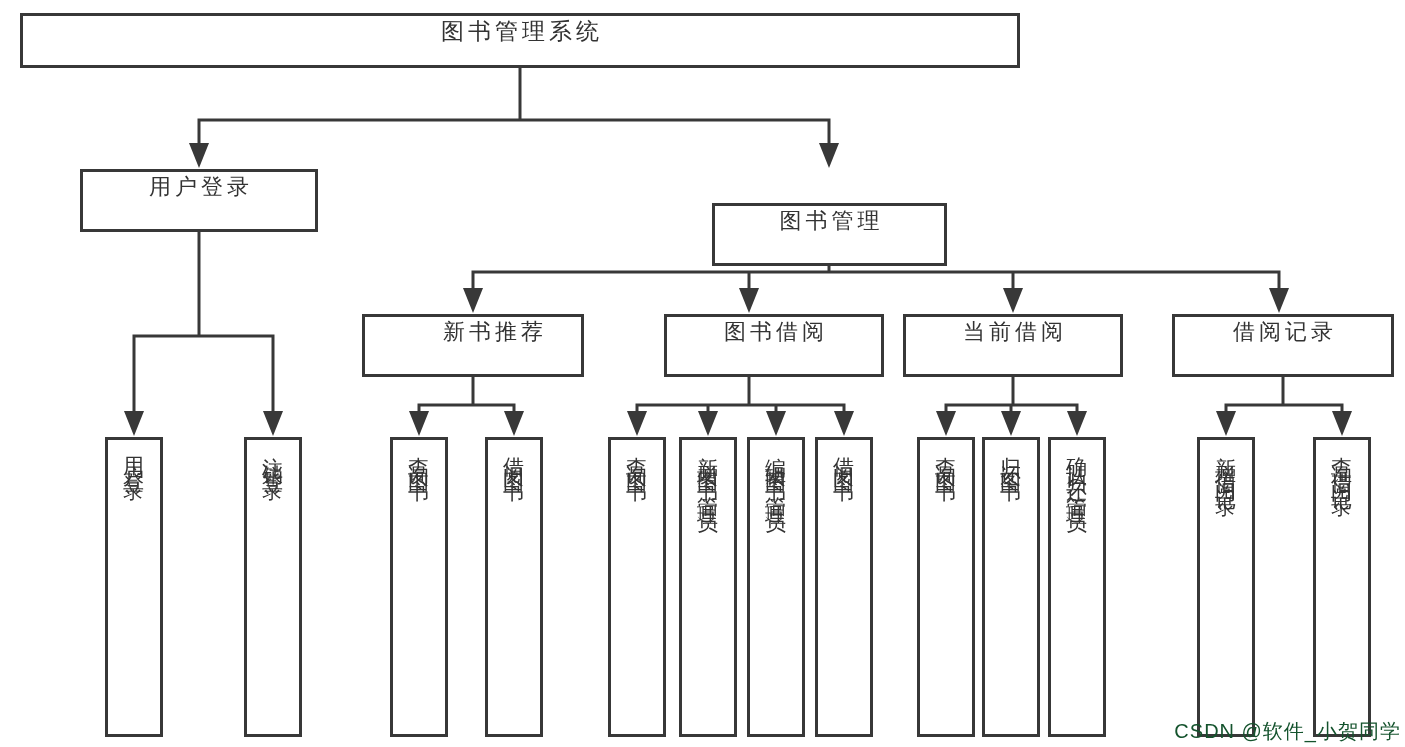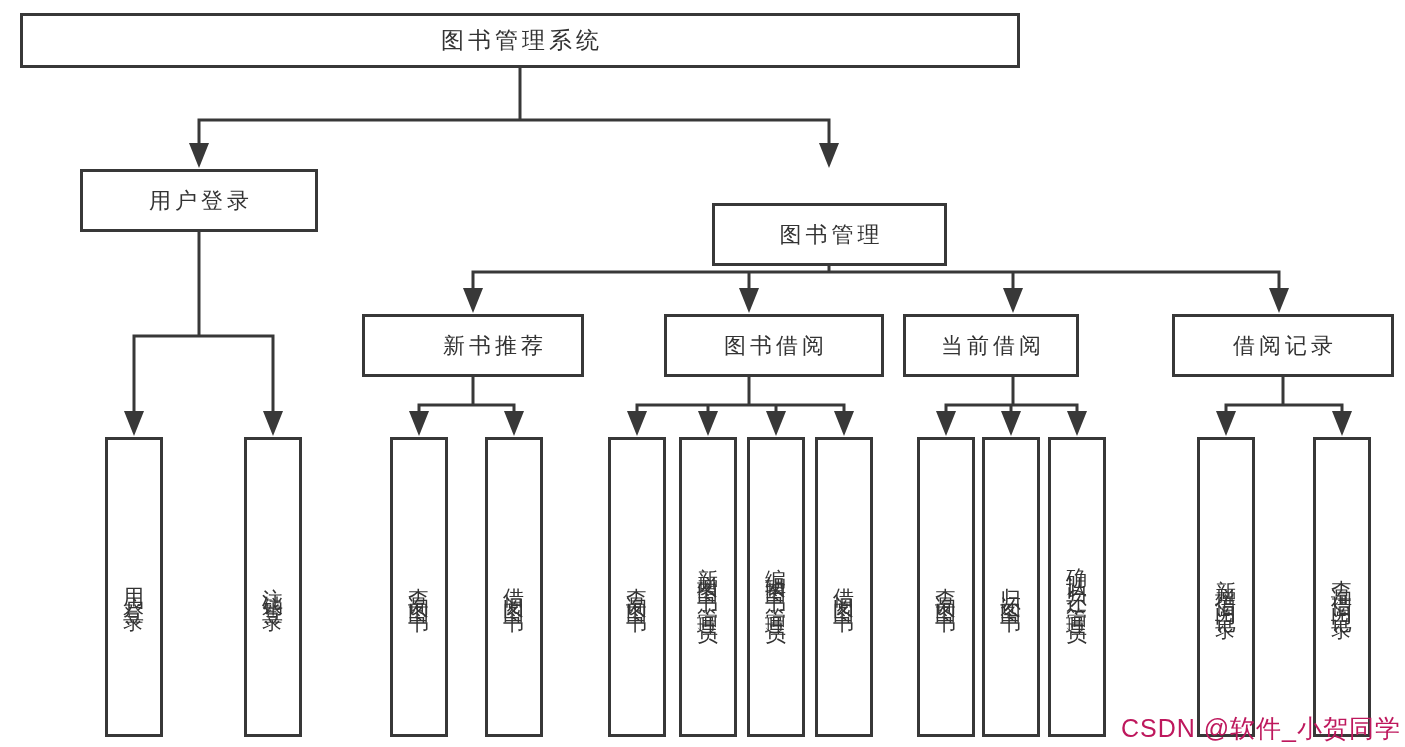--- a/index.html
+++ b/index.html
@@ -5,35 +5,35 @@
   html,body{margin:0;padding:0;background:#ffffff;}
   .canvas{
     position:relative;width:1405px;height:747px;background:#ffffff;
     font-family:"Liberation Sans","DejaVu Sans",sans-serif;color:#333333;
     overflow:hidden;
   }
   svg.wires{position:absolute;left:0;top:0;width:1405px;height:747px;}
   .box{
     position:absolute;box-sizing:border-box;
     border:3px solid #383838;background:#ffffff;
-    display:flex;align-items:center;justify-content:center;
+    display:flex;align-items:flex-start;justify-content:center;
   }
   .hlabel{font-size:22px;letter-spacing:4px;text-indent:4px;white-space:nowrap;}
   .root-box{left:20px;top:13px;width:1000px;height:55px;}
   .root-box .hlabel{font-size:23px;}
   .lvl2{top:169px;height:63px;}
   .grp{top:314px;height:63px;}
   .leaf{top:437px;width:58px;height:300px;}
   .vlabel{
     writing-mode:vertical-rl;text-orientation:mixed;
     font-size:21px;letter-spacing:8px;line-height:1;white-space:nowrap;
   }
   .watermark{
     position:absolute;right:4px;bottom:2px;
-    font-size:25px;color:#be185d;letter-spacing:1px;
+    font-size:20px;color:#14532d;letter-spacing:1px;
   }
 </style>
 </head>
 <body>
 
 <div class="canvas">
 
   <svg class="wires" viewBox="0 0 1405 747" aria-hidden="true">
     <g fill="none" stroke="#383838" stroke-width="3">
 
@@ -99,21 +99,21 @@
   <div class="box lvl2" style="left:712px;width:235px;margin-top:34px;">
     <span class="hlabel">图书管理</span>
   </div>
 
   <div class="box grp" style="left:362px;width:222px;padding-left:40px;">
     <span class="hlabel">新书推荐</span>
   </div>
   <div class="box grp" style="left:664px;width:220px;">
     <span class="hlabel">图书借阅</span>
   </div>
-  <div class="box grp" style="left:903px;width:176px;">
+  <div class="box grp" style="left:903px;width:220px;">
     <span class="hlabel">当前借阅</span>
   </div>
   <div class="box grp" style="left:1172px;width:222px;">
     <span class="hlabel">借阅记录</span>
   </div>
 
   <div class="box leaf" style="left:105px;">
     <span class="vlabel">用户登录</span>
   </div>
   <div class="box leaf" style="left:244px;">

